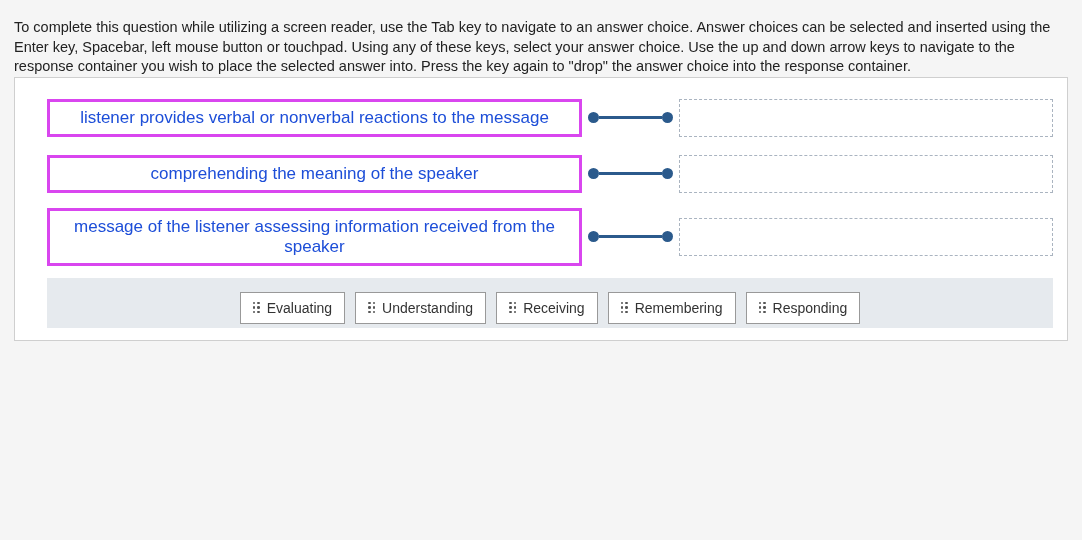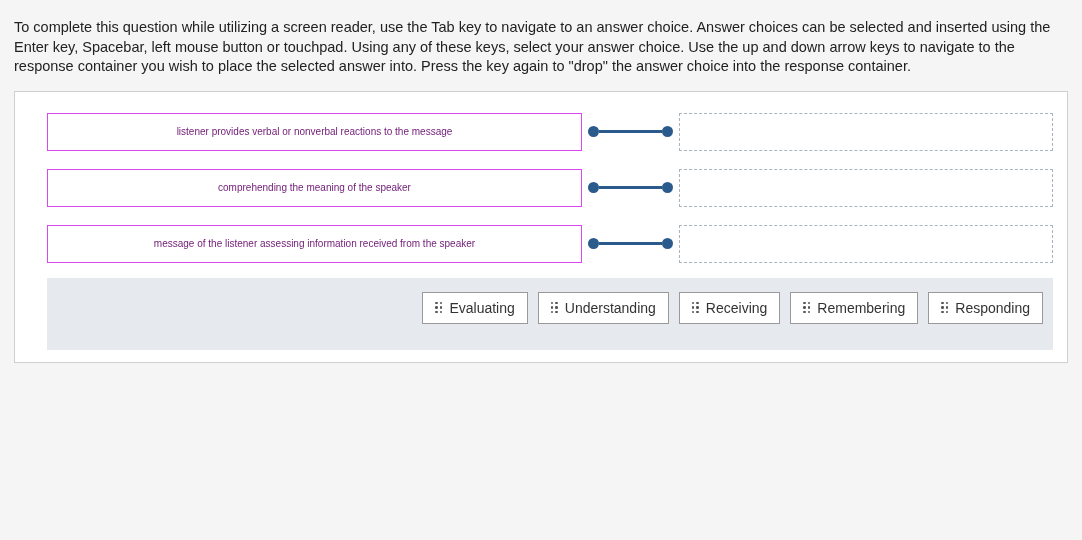--- a/index.html
+++ b/index.html
@@ -17,44 +17,44 @@
     }
     .page {
       background: #f5f5f5;
       padding: 18px 14px 0 14px;
       height: 100%;
     }
     .instructions {
       font-size: 14.5px;
       line-height: 1.35;
       color: #222;
-      margin-bottom: 14px;
+      margin-bottom: 0;
     }
     .matching-container {
       border: 1px solid #cfcfcf;
       background: #fff;
       padding: 18px 14px 12px 32px;
     }
     .match-row {
       display: flex;
       align-items: center;
       margin-bottom: 12px;
       min-height: 44px;
     }
     .prompt-box {
       width: 535px;
       min-height: 38px;
-      border: 1px solid #d946ef;
+      border: 3px solid #d946ef;
       background: #fff;
       display: flex;
       align-items: center;
       justify-content: center;
       text-align: center;
-      font-size: 10px;
-      color: #701a75;
+      font-size: 17px;
+      color: #1d4ed8;
       padding: 6px 10px;
     }
     .connector {
       width: 85px;
       display: flex;
       align-items: center;
       flex-shrink: 0;
       margin-left: 6px;
       margin-right: 6px;
     }
@@ -73,23 +73,23 @@
     .dropzone {
       flex: 1;
       min-height: 38px;
       border: 1.5px dashed #aab4c0;
       background: #fff;
       margin-left: 0;
     }
     .answer-bank {
       background: #e6eaee;
       margin-top: 10px;
-      padding: 14px 10px 26px 10px;
-      display: flex;
-      justify-content: flex-end;
+      padding: 14px 10px 4px 10px;
+      display: flex;
+      justify-content: center;
       gap: 10px;
     }
     .answer-choice {
       background: #fff;
       border: 1px solid #999;
       padding: 7px 12px;
       font-size: 14px;
       color: #333;
       display: flex;
       align-items: center;

